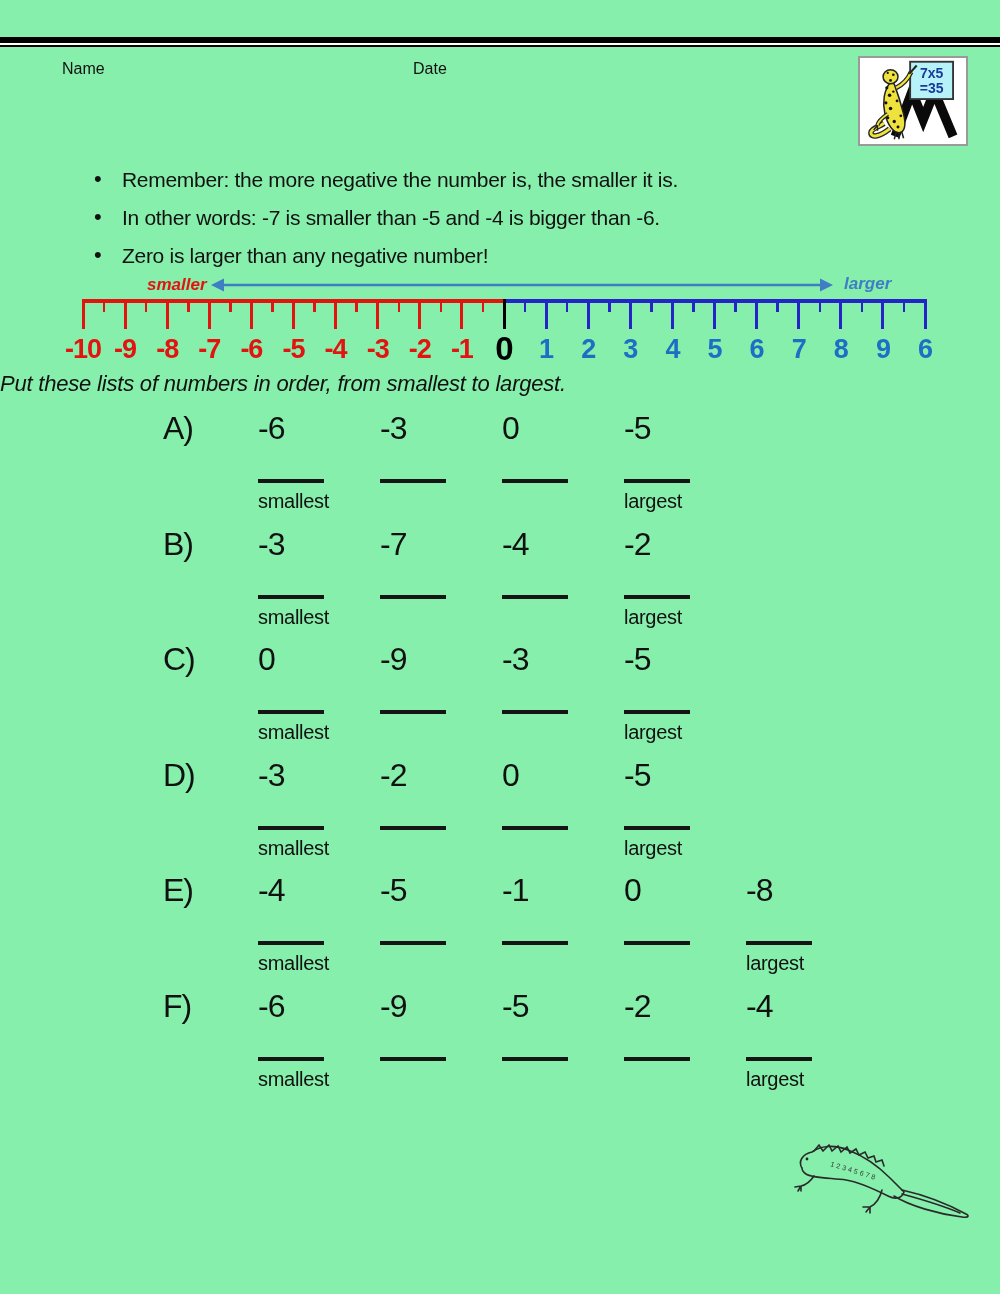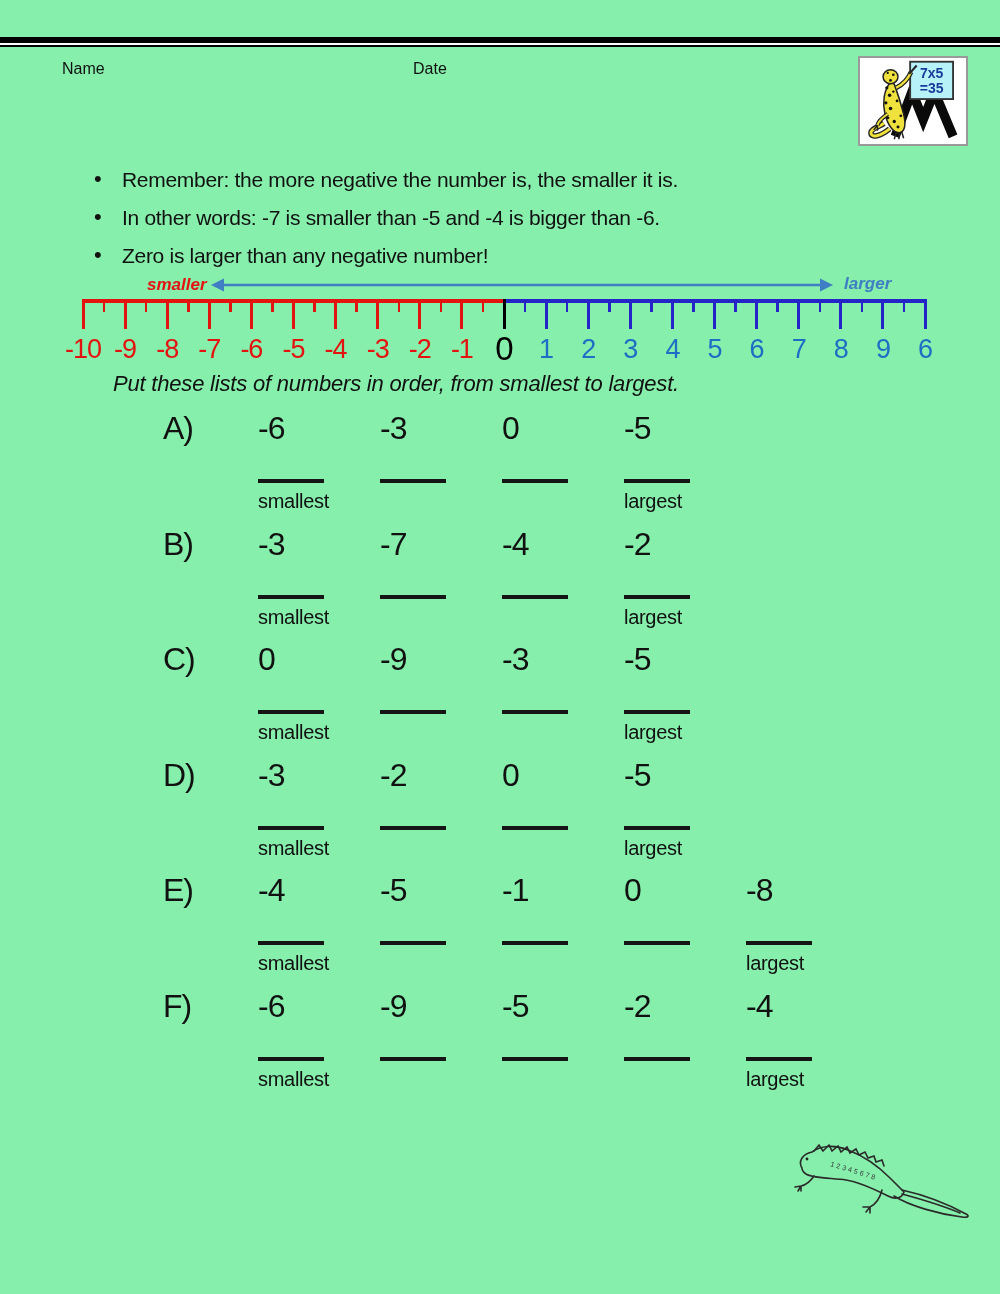--- a/index.html
+++ b/index.html
@@ -24,23 +24,23 @@
               font-size:21px;line-height:24px;letter-spacing:-.3px;}
   .bullets li::before{content:"\2022";position:absolute;left:2px;top:-1px;font-size:22px;}
 
   .smaller-label{position:absolute;left:147px;top:275px;font-size:17px;font-style:italic;font-weight:bold;color:#e0201c;}
   .larger-label{position:absolute;left:844px;top:274px;font-size:17px;font-style:italic;font-weight:bold;color:#3f7dc4;}
   .range-arrow{position:absolute;left:210px;top:277px;}
 
   .number-line{position:absolute;left:66px;top:299px;width:880px;height:70px;}
   .nl-bar,.nl-tick{position:absolute;}
   .nl-label{position:absolute;top:33px;width:60px;text-align:center;
-            font-weight:normal;font-size:27px;letter-spacing:-1px;line-height:34px;}
-
-  .instruction{position:absolute;left:0;top:371px;width:792px;text-align:center;
+            font-weight:bold;font-size:27px;letter-spacing:-1px;line-height:34px;}
+
+  .instruction{position:absolute;left:0;top:371px;width:792px;text-align:left;
                font-size:22px;font-style:italic;letter-spacing:-.2px;}
 
   .problems{position:absolute;left:0;top:410px;width:1000px;height:710px;}
   .problem-row{position:absolute;left:0;width:1000px;height:116px;}
   .problem-letter,.problem-number{position:absolute;top:0;font-size:32px;letter-spacing:-1px;}
   .answer-blank{position:absolute;top:69px;width:66px;height:4px;background:#151515;}
   .blank-caption{position:absolute;top:80px;font-size:20px;letter-spacing:-.3px;}
 
   .lizard{position:absolute;left:790px;top:1128px;}
 

